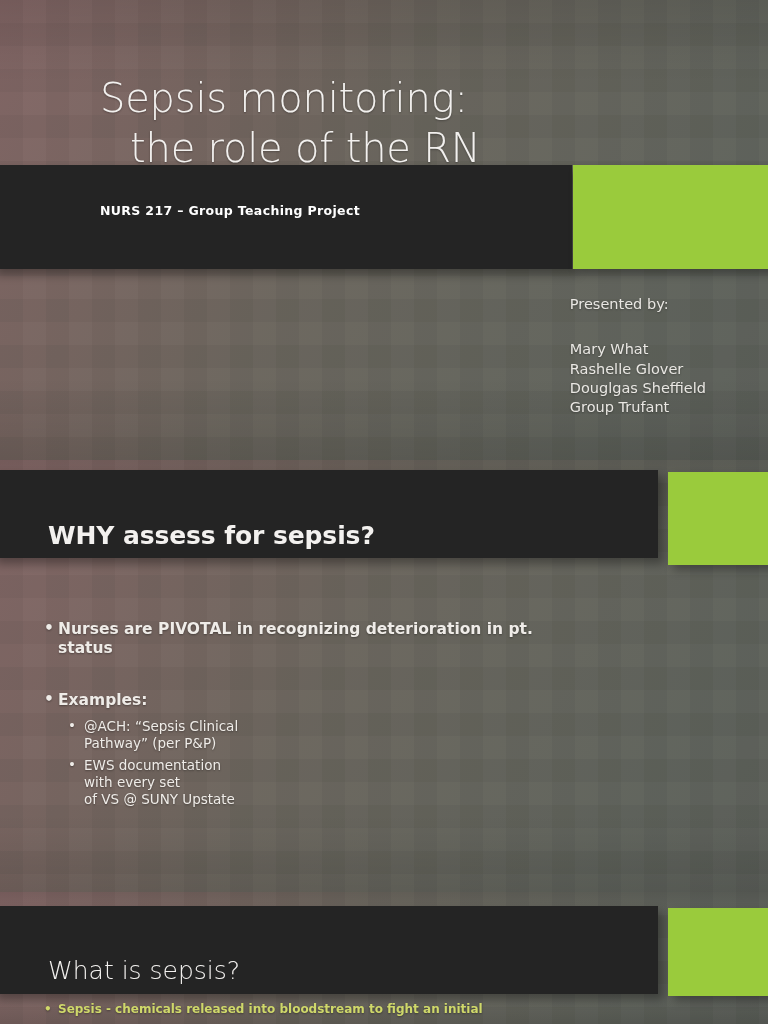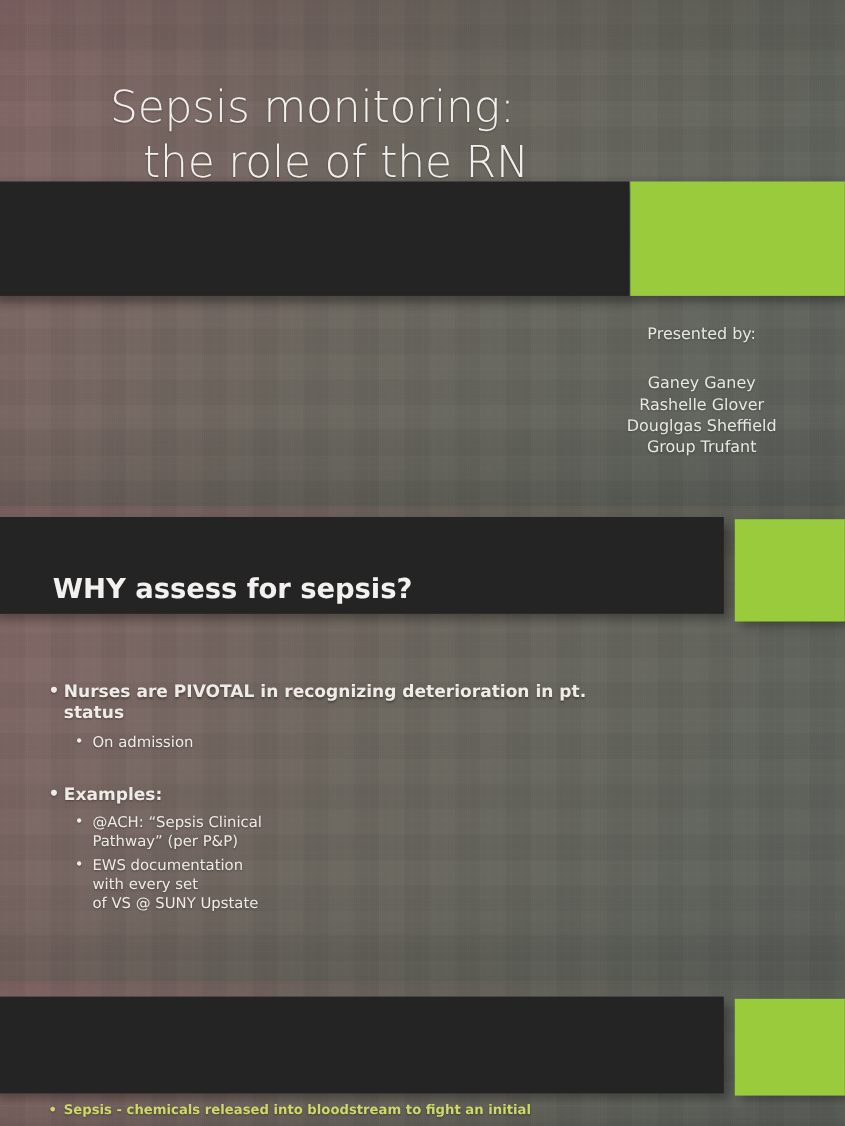--- a/index.html
+++ b/index.html
@@ -101,21 +101,21 @@
     color: #ffffff;
     font-size: 12.5px;
     font-weight: bold;
     letter-spacing: 0.35px;
   }
 
   #presenters {
     position: absolute;
     right: 62px;
     top: 295px;
-    text-align: center;
+    text-align: left;
     color: #e9e7e3;
     font-size: 14.5px;
     line-height: 1.33;
     text-shadow: 0 1px 2px rgba(0,0,0,0.28);
   }
   #presenters .by { display: block; margin-bottom: 26px; }
   #presenters .name { display: block; }
 
   
   #slide2 { top: 460px; height: 432px; }
@@ -214,44 +214,44 @@
     </div>
 
     <h1 id="title-main">
       <span class="l1">Sepsis monitoring:</span>
       <span class="l2">the role of the RN</span>
     </h1>
 
     <div class="dark-band" id="band1"></div>
     <div class="green-block" id="green1"></div>
 
+    <div id="subtitle">NURS 217 – Group Teaching Project</div>
 
     <div id="presenters">
       <span class="by">Presented by:</span>
-      <span class="name">Ganey Ganey</span>
+      <span class="name">Mary What</span>
       <span class="name">Rashelle Glover</span>
       <span class="name">Douglgas Sheffield</span>
       <span class="name">Group Trufant</span>
     </div>
   </section>
 
   <section class="slide" id="slide2">
     <div class="bg-base">
       <div class="bg-wash"></div>
       <div class="bg-texture"></div>
       <div class="bg-vig"></div>
     </div>
 
     <div class="dark-band" id="band2"></div>
     <div class="green-block" id="green2"></div>
     <h2 id="title2">WHY assess for sepsis?</h2>
 
     <div class="body-list">
       <p class="lvl1">Nurses are PIVOTAL in recognizing deterioration in pt. status</p>
-      <p class="lvl2">On admission</p>
       <div class="spacer-gap"></div>
       <p class="lvl1">Examples:</p>
       <p class="lvl2">
         <span>@ACH: “Sepsis Clinical</span><br>
         <span>Pathway” (per P&amp;P)</span>
       </p>
       <p class="lvl2">
         <span>EWS documentation</span><br>
         <span>with every set</span><br>
         <span>of VS @ SUNY Upstate</span>
@@ -262,16 +262,17 @@
 
   <section class="slide" id="slide3">
     <div class="bg-base">
       <div class="bg-wash"></div>
       <div class="bg-texture"></div>
       <div class="bg-vig"></div>
     </div>
 
     <div class="dark-band" id="band3"></div>
     <div class="green-block" id="green3"></div>
+    <h2 id="title3">What is sepsis?</h2>
     <div id="slide3-body">Sepsis - chemicals released into bloodstream to fight an initial</div>
   </section>
 
 </div>
 
 </body></html>

